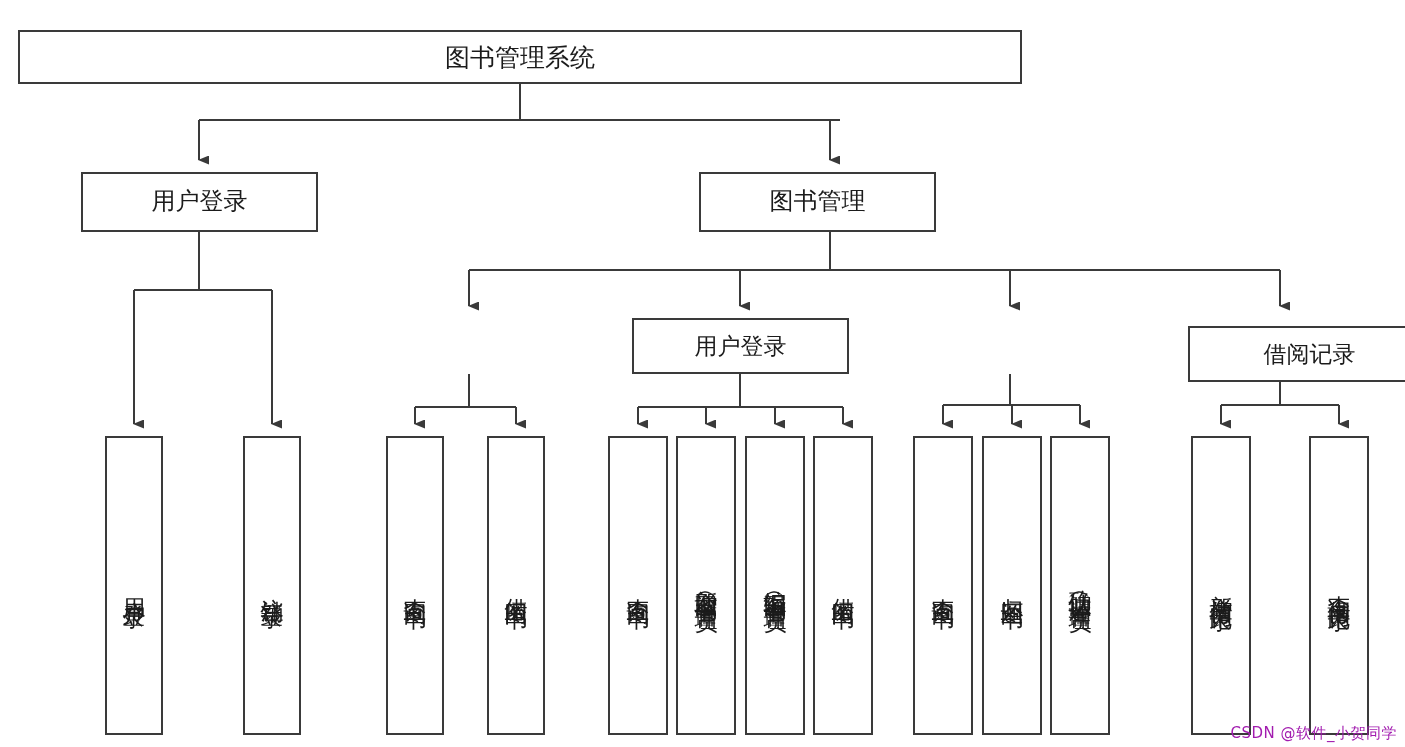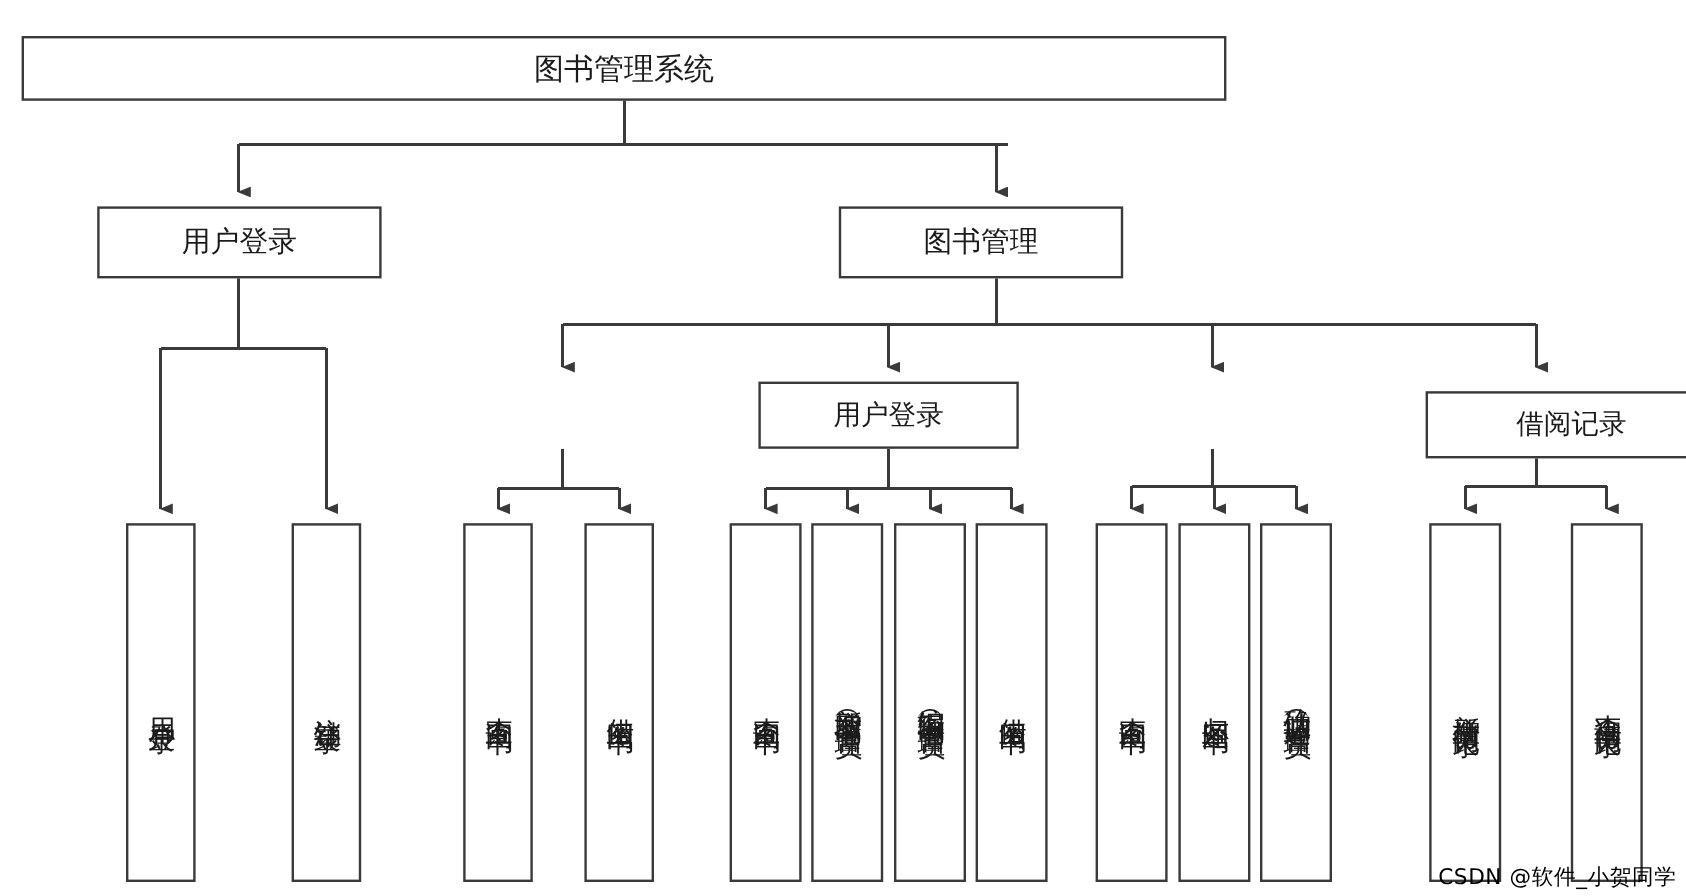--- a/index.html
+++ b/index.html
@@ -60,22 +60,22 @@
     font-size: 23px;
     letter-spacing: 3px;
     line-height: 1;
     padding: 0;
     white-space: nowrap;
   }
   #watermark {
     position: absolute;
     right: 8px;
     bottom: 4px;
-    color: #000000;
-    font-size: 18px;
+    color: #a21caf;
+    font-size: 15px;
     font-family: "DejaVu Sans", "Liberation Sans", sans-serif;
     letter-spacing: 0.5px;
     user-select: none;
     white-space: nowrap;
   }
 </style>
 </head>
 <body>
 
 <div id="diagram-root">

